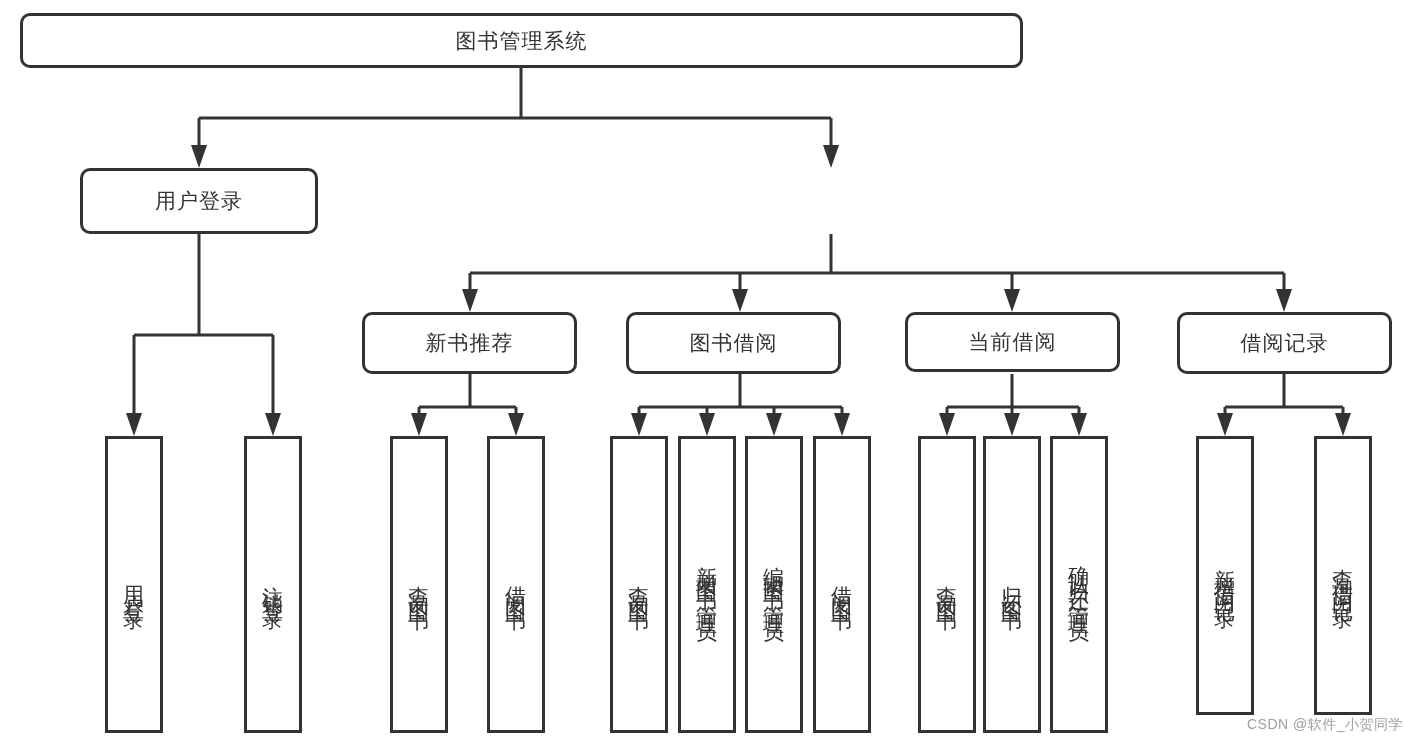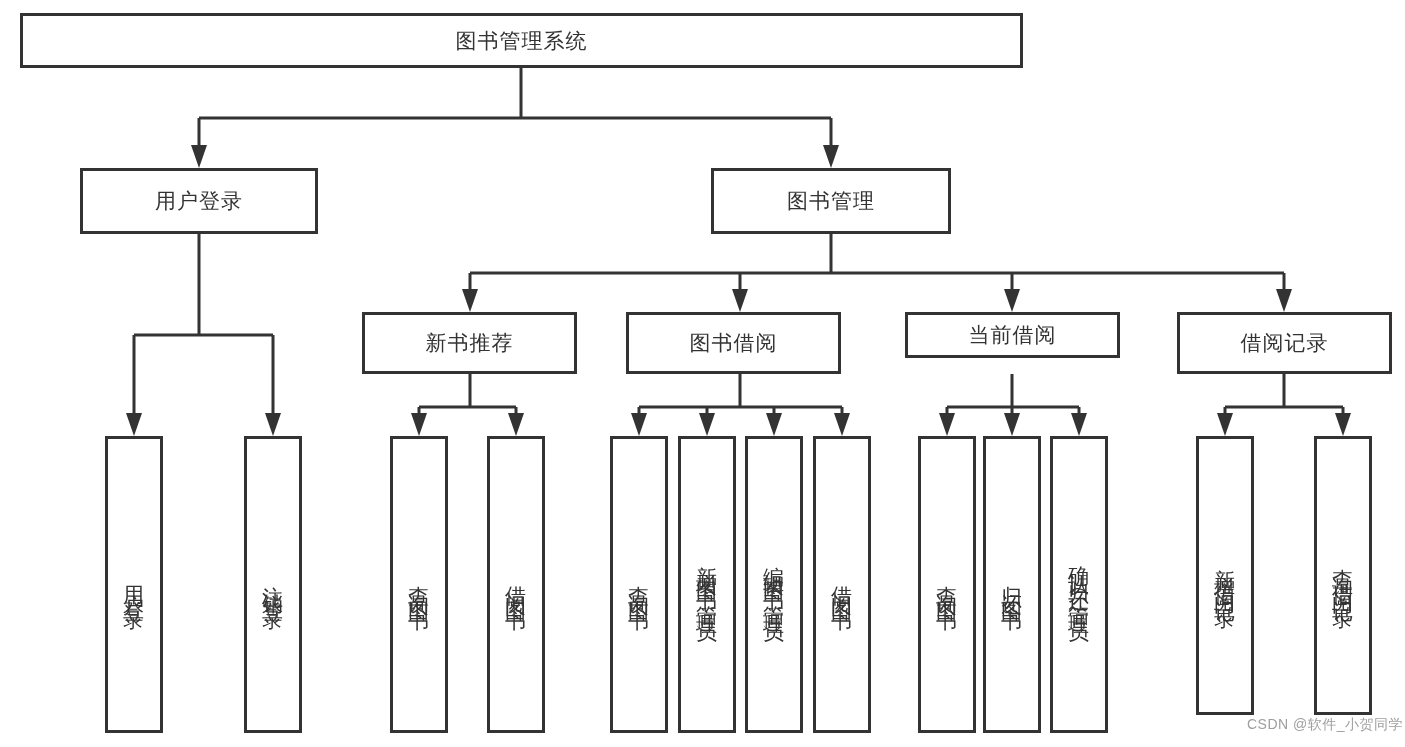--- a/index.html
+++ b/index.html
@@ -29,20 +29,21 @@
     color: #333333;
     display: flex;
     align-items: center;
     justify-content: center;
     z-index: 2;
   }
   .hbox {
     font-size: 21px;
     letter-spacing: 1px;
     white-space: nowrap;
+    border-radius: 10px;
   }
   .vbox {
     font-size: 21px;
     writing-mode: vertical-rl;
     text-orientation: mixed;
     letter-spacing: 8px;
     line-height: 1;
   }
   .watermark {
     position: absolute;
@@ -114,25 +115,24 @@
       <polygon points="1004,413 1020,413 1012,436"></polygon>
       <polygon points="1071,413 1087,413 1079,436"></polygon>
       <polygon points="1217,413 1233,413 1225,436"></polygon>
       <polygon points="1335,413 1351,413 1343,436"></polygon>
     </g>
   </svg>
 
   <div class="box hbox" style="left:20px; top:13px; width:1003px; height:55px;">图书管理系统</div>
 
   <div class="box hbox" style="left:80px; top:168px; width:238px; height:66px;">用户登录</div>
-  <div class="box hbox" style="left:711px; top:168px; width:240px; height:66px;">图书管理</div>
 
   <div class="box hbox" style="left:362px; top:312px; width:215px; height:62px;">新书推荐</div>
   <div class="box hbox" style="left:626px; top:312px; width:215px; height:62px;">图书借阅</div>
-  <div class="box hbox" style="left:905px; top:312px; width:215px; height:46px;">当前借阅</div>
+  <div class="box hbox" style="left:905px; top:312px; width:215px; height:60px;">当前借阅</div>
   <div class="box hbox" style="left:1177px; top:312px; width:215px; height:62px;">借阅记录</div>
 
   <div class="box vbox" style="left:105px; top:436px; width:58px; height:297px;">用户登录</div>
   <div class="box vbox" style="left:244px; top:436px; width:58px; height:297px;">注销登录</div>
 
   <div class="box vbox" style="left:390px; top:436px; width:58px; height:297px;">查询图书</div>
   <div class="box vbox" style="left:487px; top:436px; width:58px; height:297px;">借阅图书</div>
 
   <div class="box vbox" style="left:610px; top:436px; width:58px; height:297px;">查询图书</div>
   <div class="box vbox" style="left:678px; top:436px; width:58px; height:297px;">新增图书（管理员）</div>

